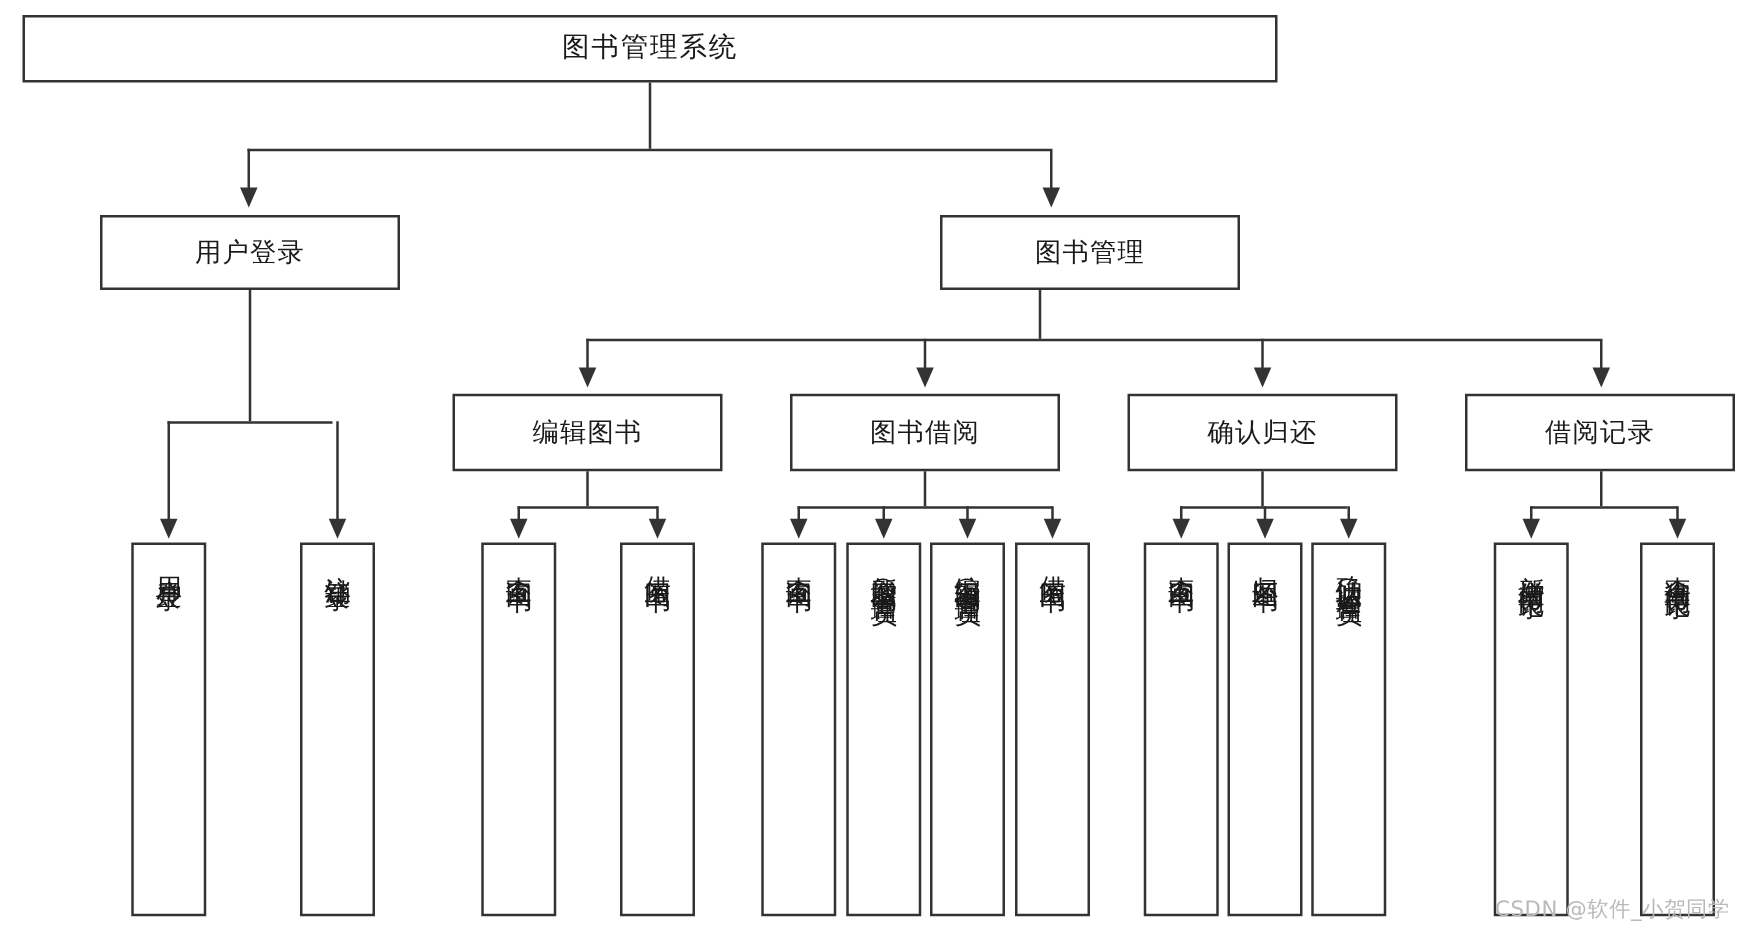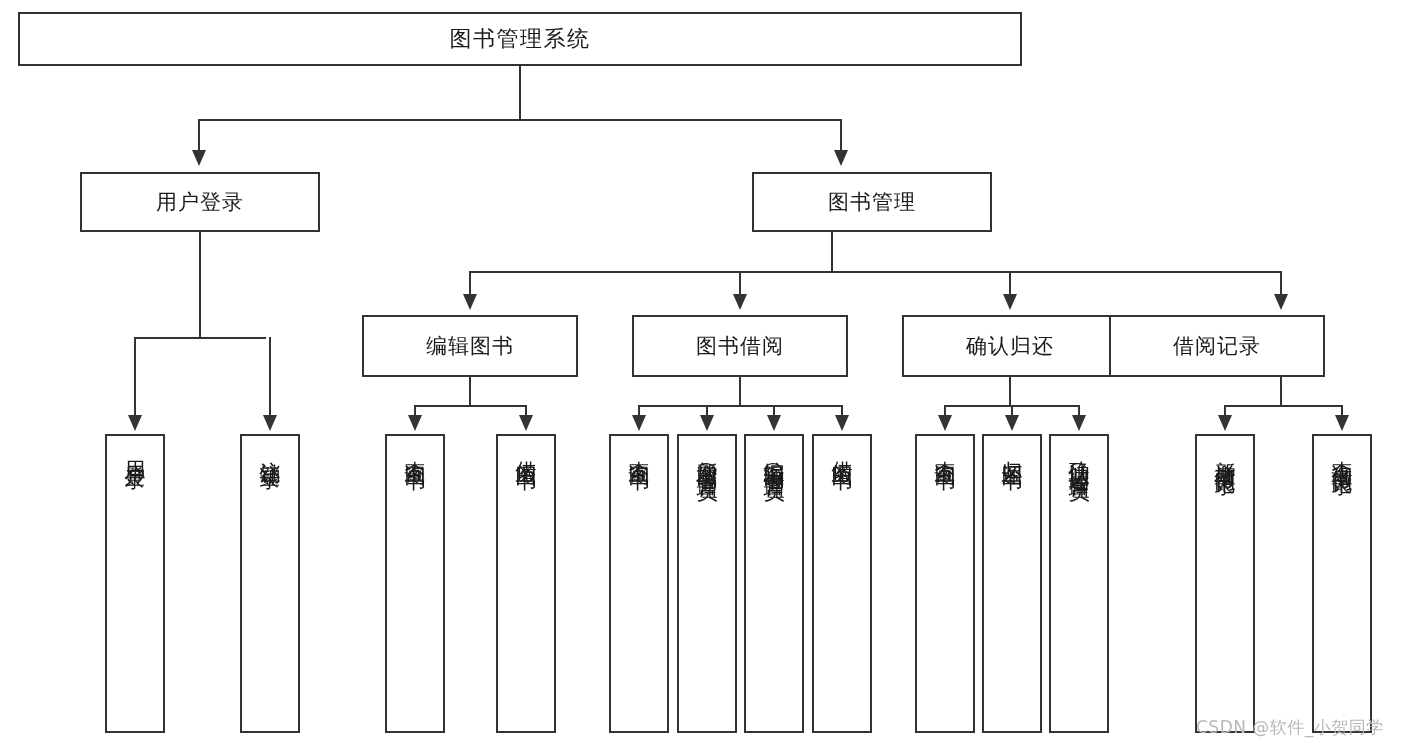--- a/index.html
+++ b/index.html
@@ -137,21 +137,21 @@
 
   <div class="node horiz" style="left:362px;top:315px;width:216px;height:62px;">
     <span class="label">编辑图书</span>
   </div>
   <div class="node horiz" style="left:632px;top:315px;width:216px;height:62px;">
     <span class="label">图书借阅</span>
   </div>
   <div class="node horiz" style="left:902px;top:315px;width:216px;height:62px;">
     <span class="label">确认归还</span>
   </div>
-  <div class="node horiz" style="left:1109px;top:315px;width:216px;height:62px;">
+  <div class="node horiz" style="left:1172px;top:315px;width:216px;height:62px;">
     <span class="label">借阅记录</span>
   </div>
 
   <div class="vline" style="left:469px;top:377px;height:28px;"></div>
   <div class="hline" style="left:414px;top:405px;width:112px;"></div>
   <div class="vline" style="left:414px;top:405px;height:12px;"></div>
   <div class="arrow" style="left:408px;top:415px;"></div>
   <div class="vline" style="left:525px;top:405px;height:12px;"></div>
   <div class="arrow" style="left:519px;top:415px;"></div>
 

